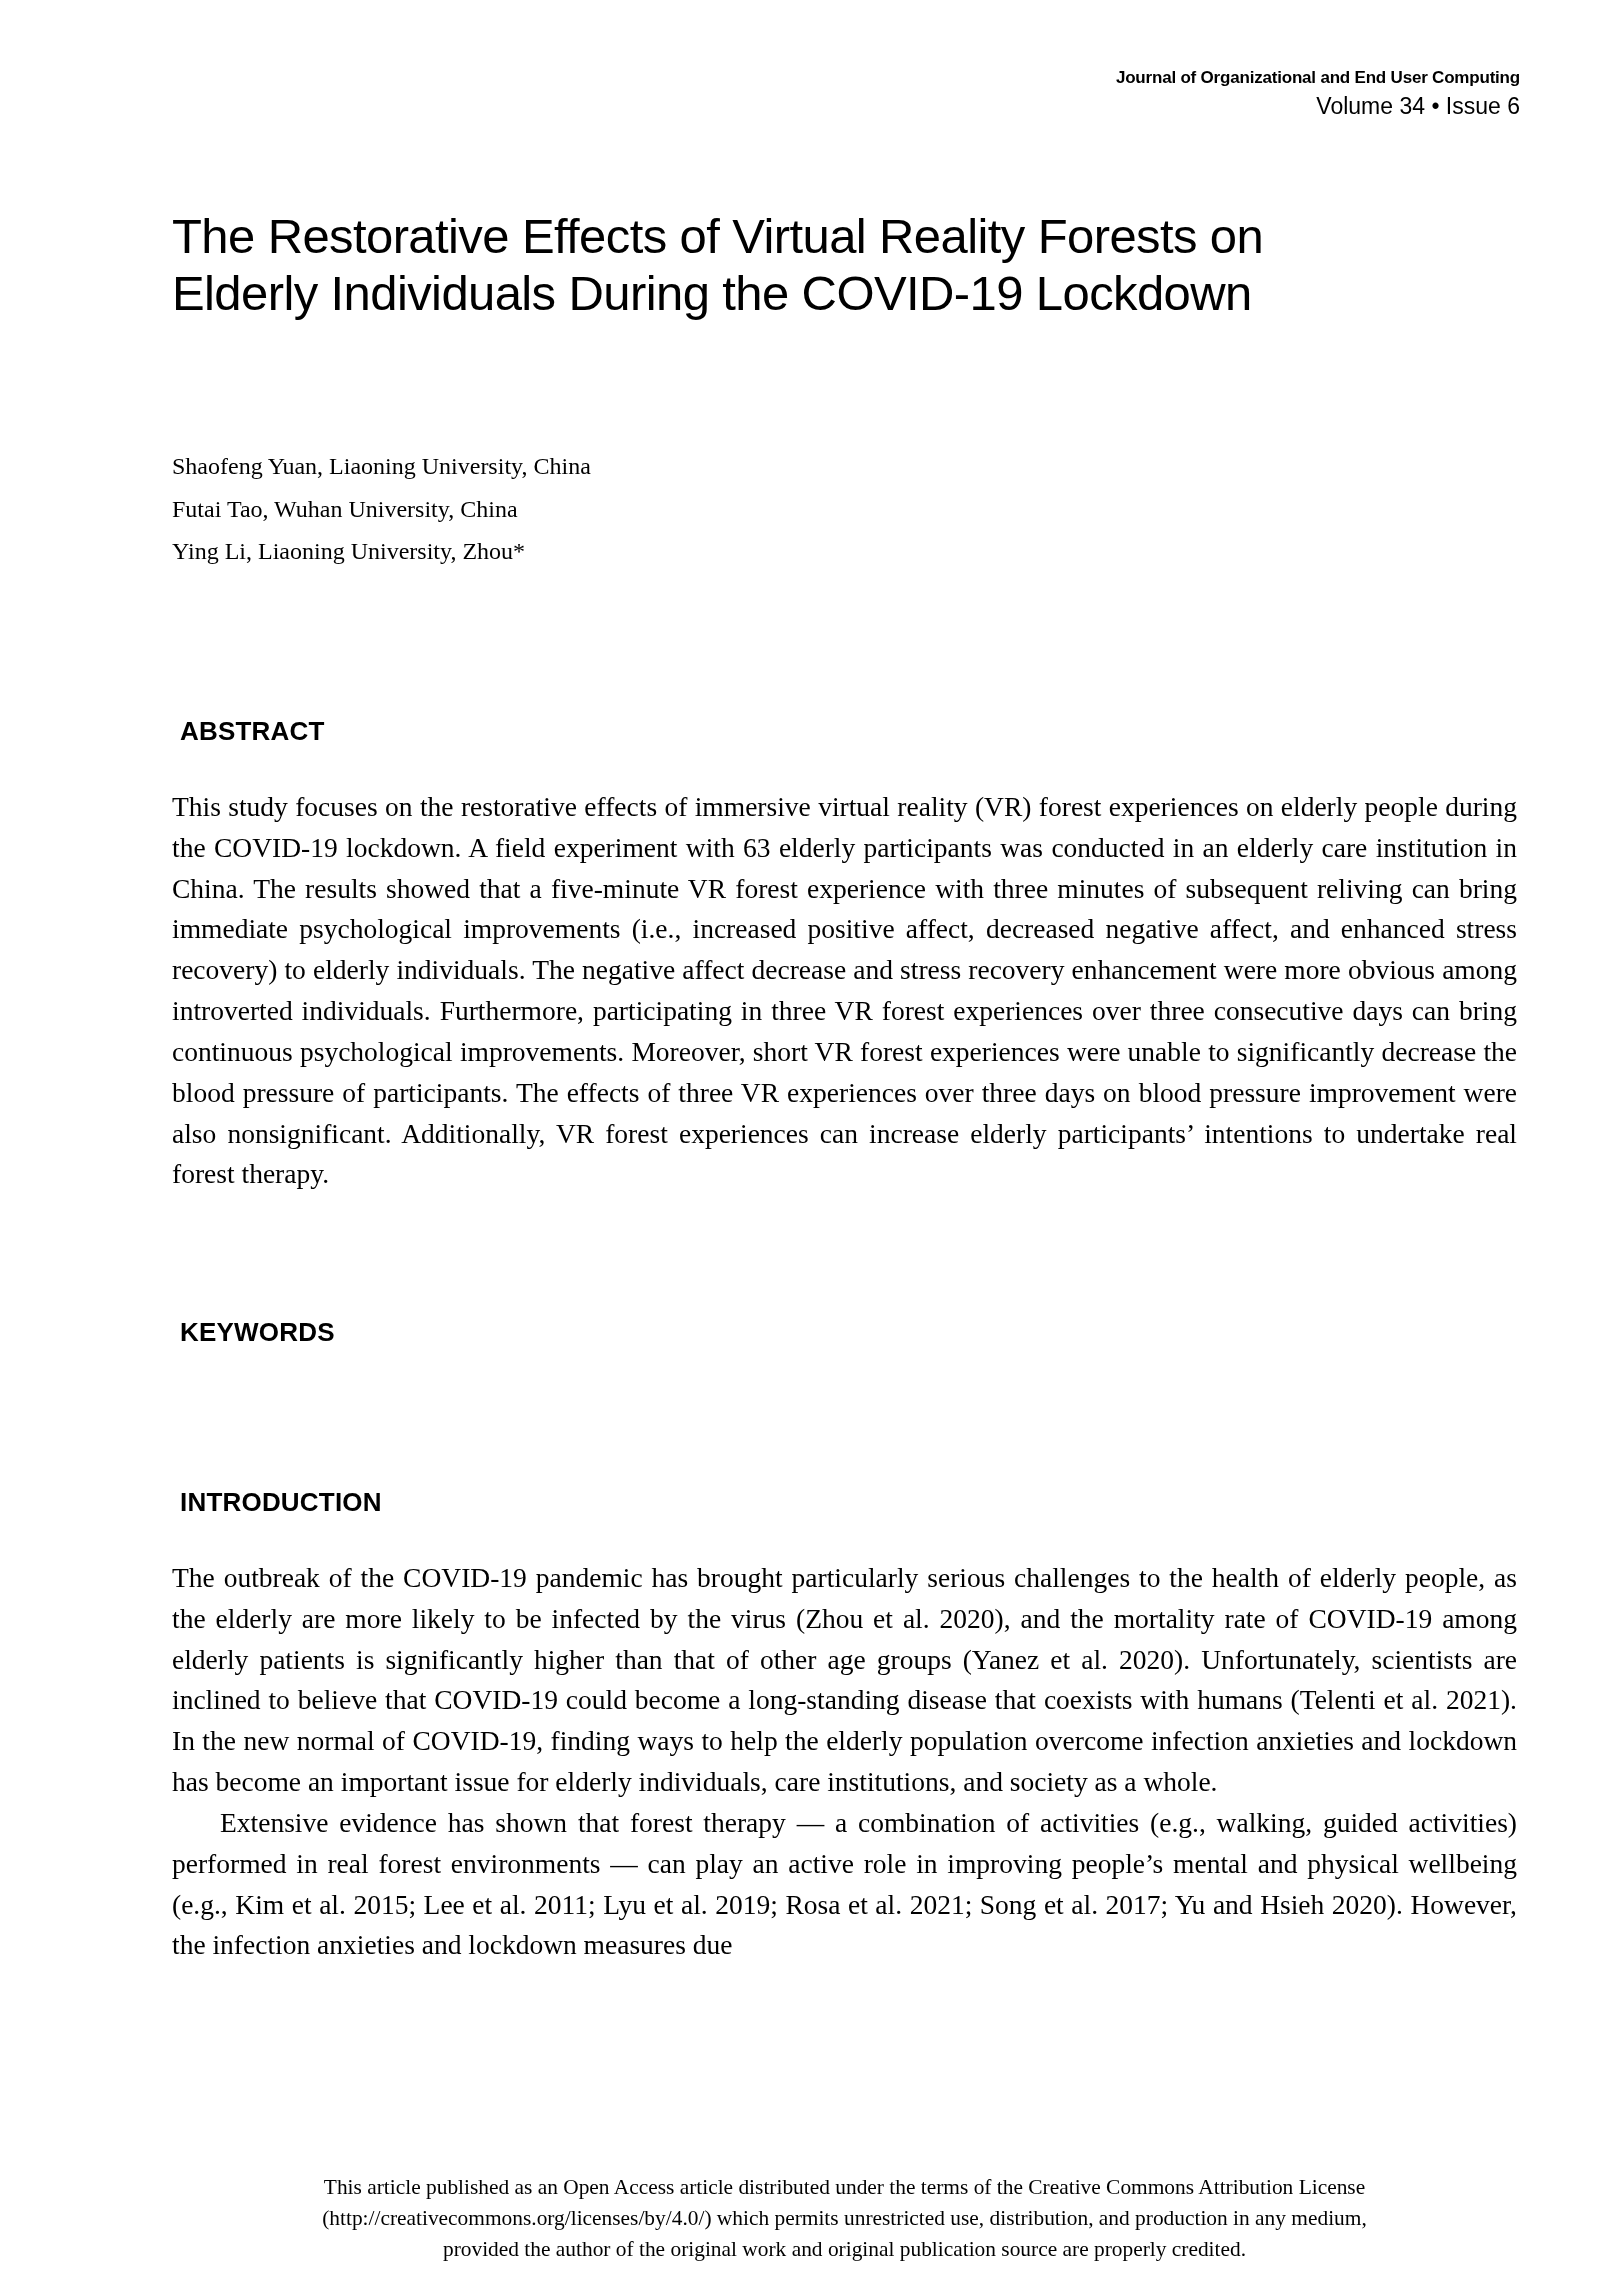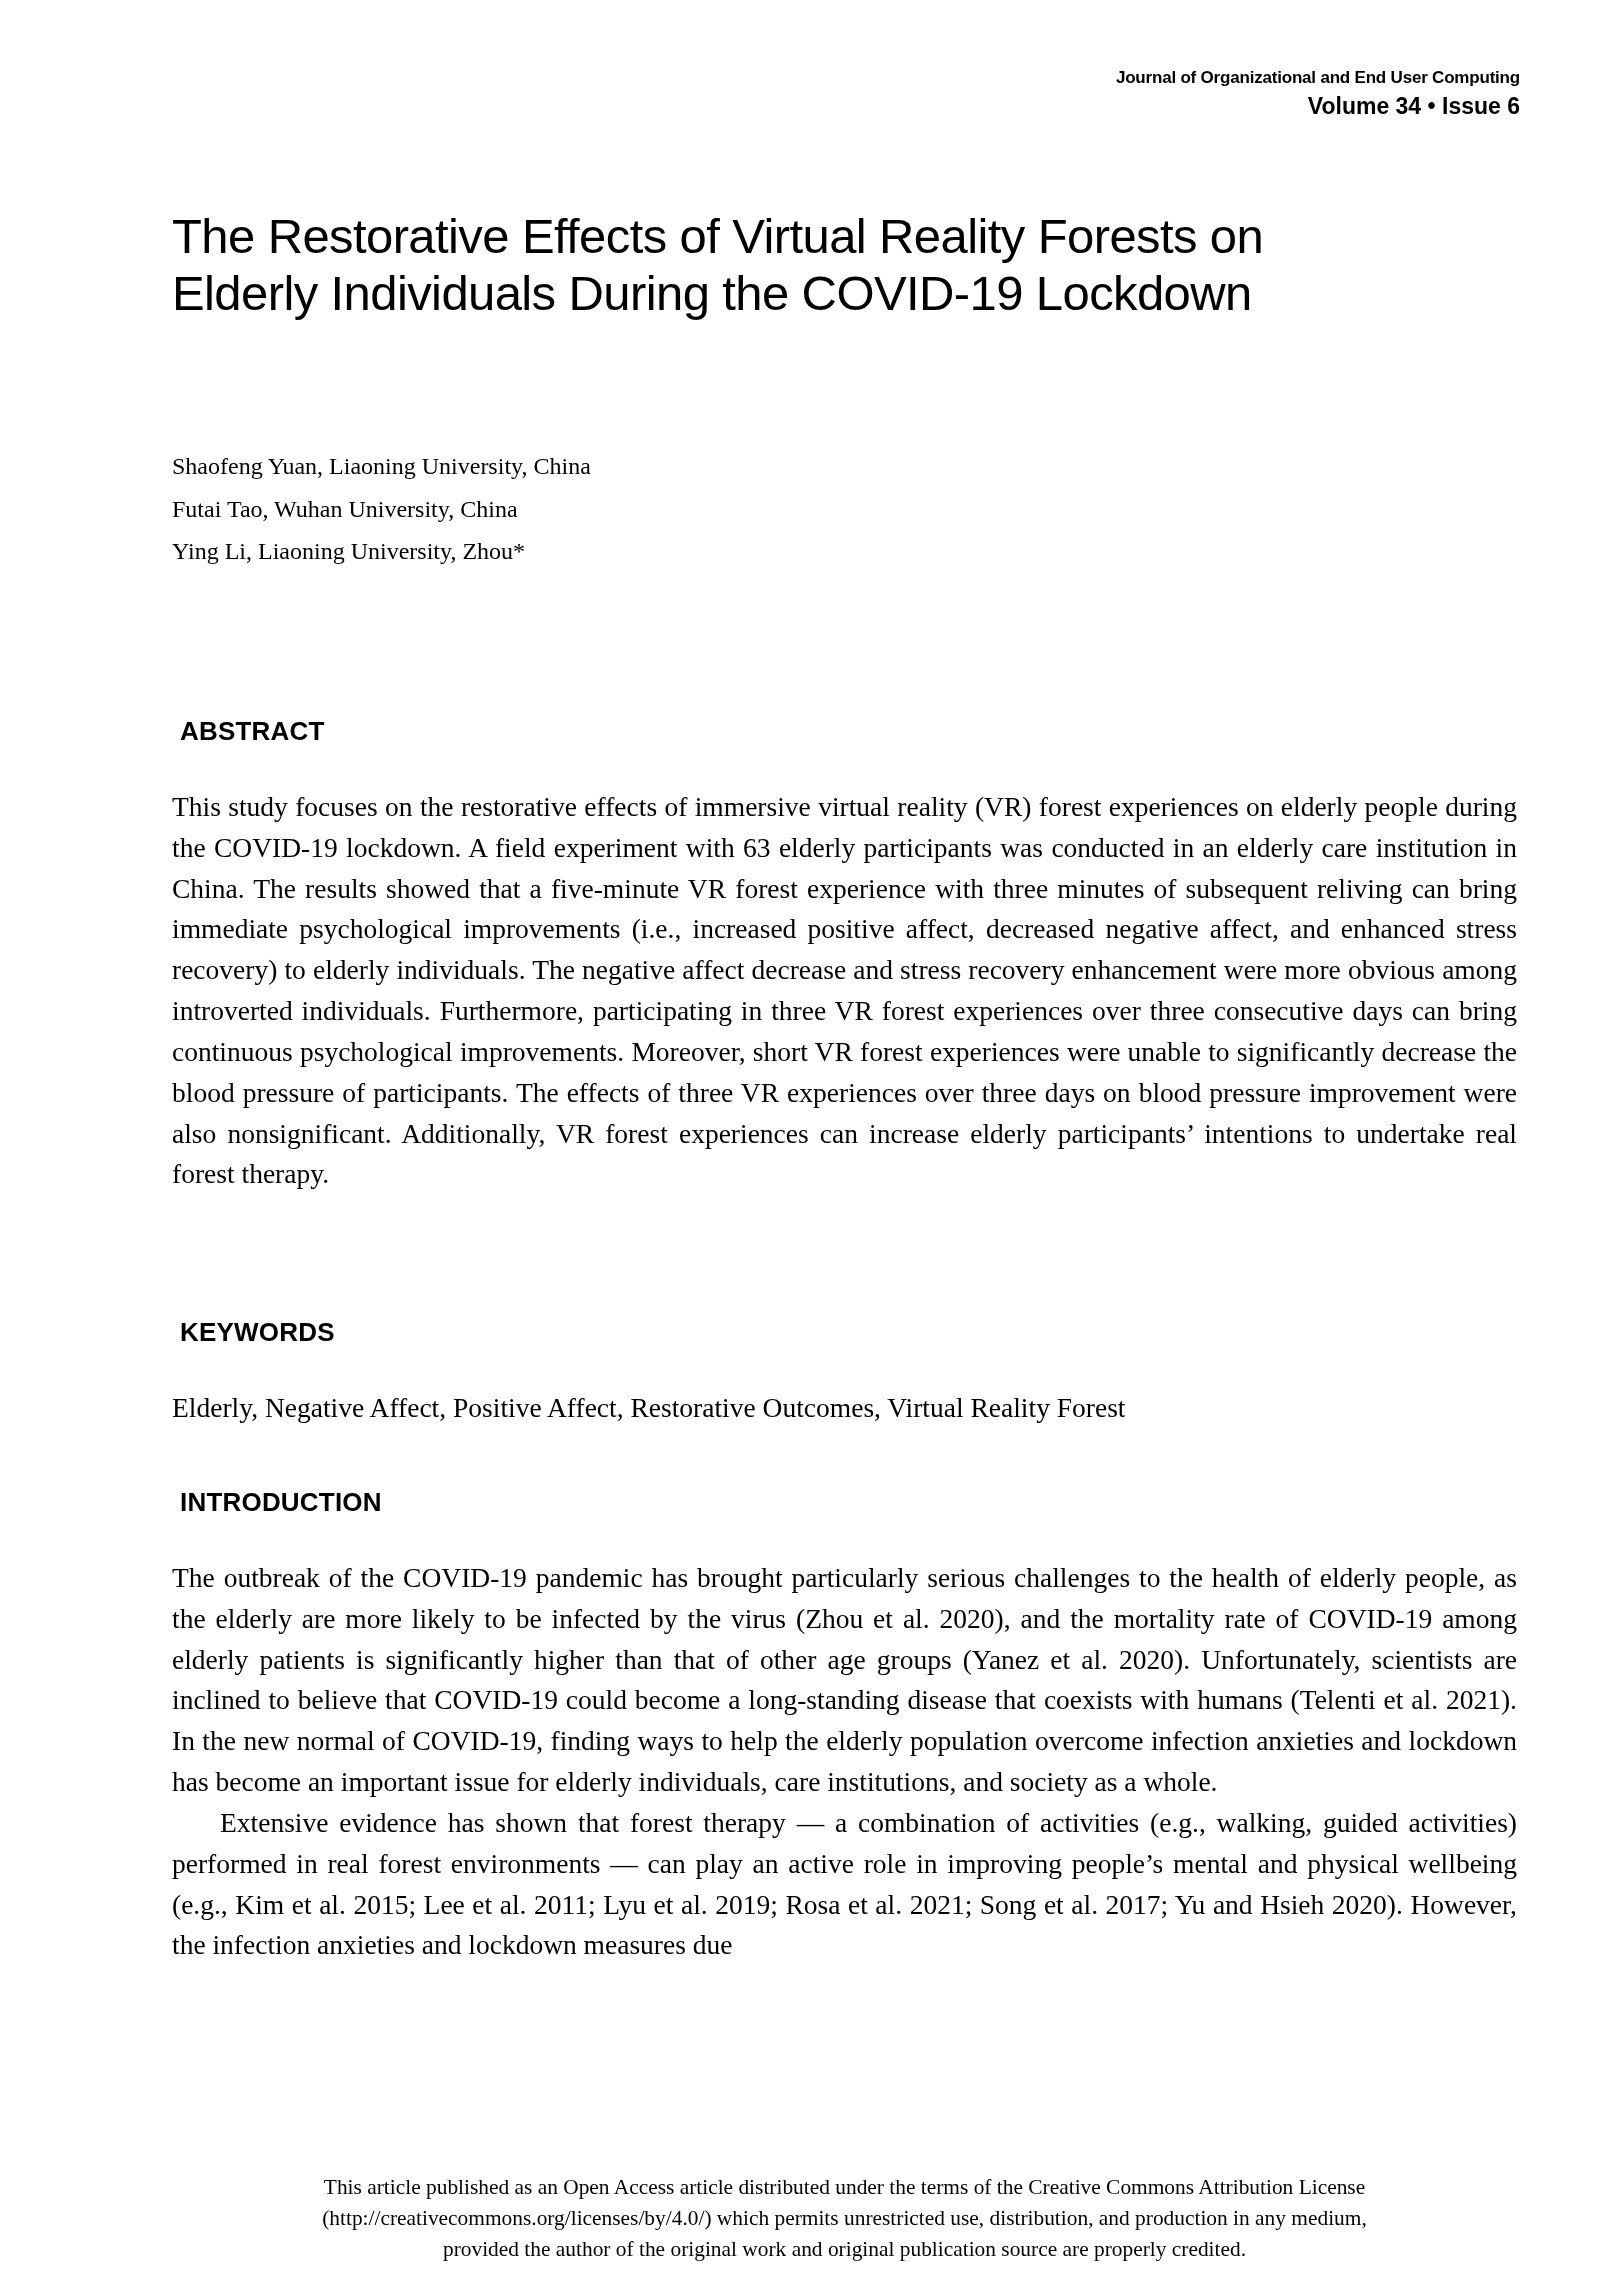--- a/index.html
+++ b/index.html
@@ -28,21 +28,21 @@
     font-family: "Liberation Sans", sans-serif;
   }
   .journal-name {
     font-size: 17px;
     font-weight: bold;
     letter-spacing: -0.2px;
     line-height: 1.25;
   }
   .journal-issue {
     font-size: 23px;
-    font-weight: bold;
+    font-weight: normal;
     line-height: 1.35;
     margin-top: 2.8px;
   }
 
   
   .article-title {
     position: absolute;
     top: 175px;
     left: 172px;
     width: 1249px;
@@ -147,21 +147,20 @@
 
   <div class="body-col" id="abstract-block">
     <div class="section-heading">ABSTRACT</div>
     <div class="gap-after-heading"></div>
     <p class="body-text">This study focuses on the restorative effects of immersive virtual reality (VR) forest experiences on elderly people during the COVID-19 lockdown. A field experiment with 63 elderly participants was conducted in an elderly care institution in China. The results showed that a five-minute VR forest experience with three minutes of subsequent reliving can bring immediate psychological improvements (i.e., increased positive affect, decreased negative affect, and enhanced stress recovery) to elderly individuals. The negative affect decrease and stress recovery enhancement were more obvious among introverted individuals. Furthermore, participating in three VR forest experiences over three consecutive days can bring continuous psychological improvements. Moreover, short VR forest experiences were unable to significantly decrease the blood pressure of participants. The effects of three VR experiences over three days on blood pressure improvement were also nonsignificant. Additionally, VR forest experiences can increase elderly participants’ intentions to undertake real forest therapy.</p>
   </div>
 
   <div class="body-col" id="keywords-block">
     <div class="section-heading">KEYWORDS</div>
     <div class="gap-after-heading"></div>
-    <p class="body-text no-justify">Elderly, Negative Affect, Positive Affect, Restorative Outcomes, Virtual Reality Forest</p>
   </div>
 
   <div class="body-col" id="intro-block">
     <div class="section-heading">INTRODUCTION</div>
     <div class="gap-after-heading"></div>
     <p class="body-text">The outbreak of the COVID-19 pandemic has brought particularly serious challenges to the health of elderly people, as the elderly are more likely to be infected by the virus (Zhou et al. 2020), and the mortality rate of COVID-19 among elderly patients is significantly higher than that of other age groups (Yanez et al. 2020). Unfortunately, scientists are inclined to believe that COVID-19 could become a long-standing disease that coexists with humans (Telenti et al. 2021). In the new normal of COVID-19, finding ways to help the elderly population overcome infection anxieties and lockdown has become an important issue for elderly individuals, care institutions, and society as a whole.</p>
     <p class="body-text indent">Extensive evidence has shown that forest therapy — a combination of activities (e.g., walking, guided activities) performed in real forest environments — can play an active role in improving people’s mental and physical wellbeing (e.g., Kim et al. 2015; Lee et al. 2011; Lyu et al. 2019; Rosa et al. 2021; Song et al. 2017; Yu and Hsieh 2020). However, the infection anxieties and lockdown measures due</p>
   </div>
 
 

